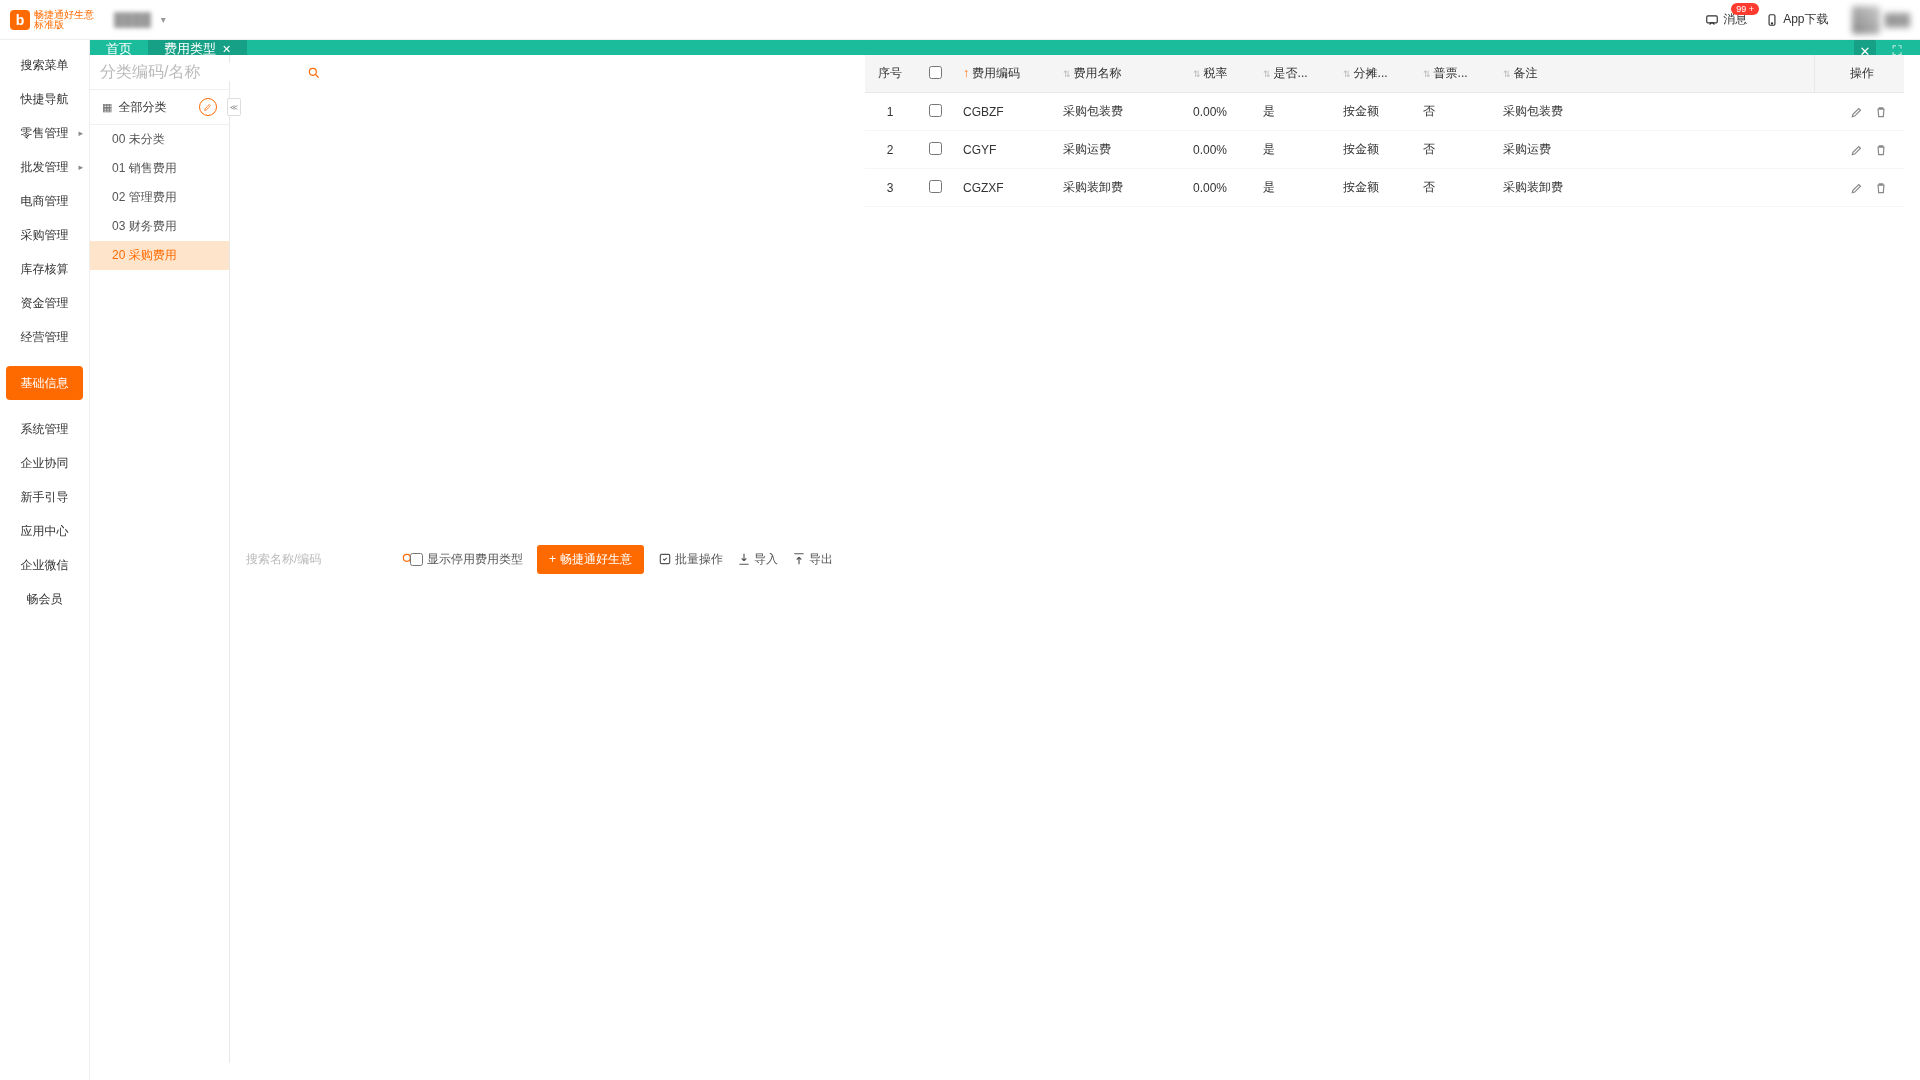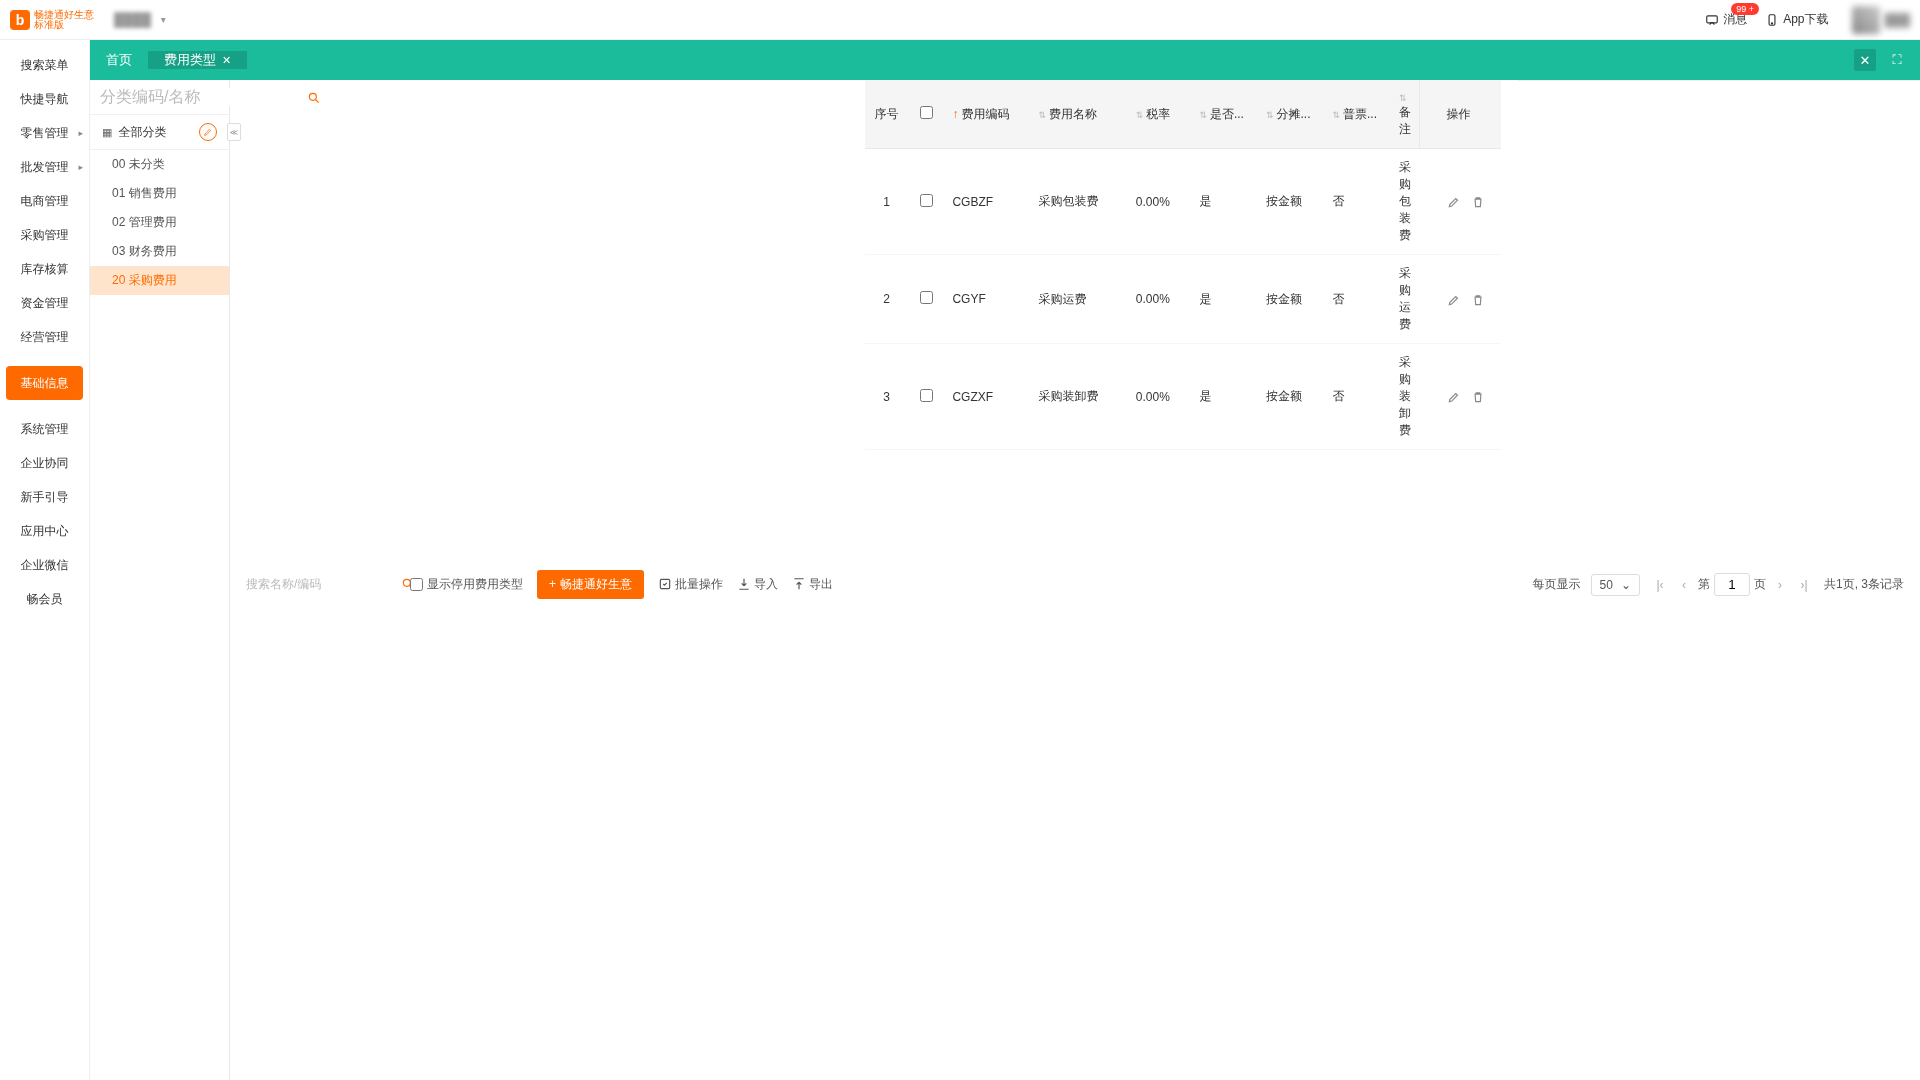--- a/index.html
+++ b/index.html
@@ -14,21 +14,21 @@
 .logo-sub { color: #ff6a00; font-size: 10px; }
 .company-select { margin-left: 20px; display: flex; align-items: center; gap: 50px; color: #999; filter: blur(2px); }
 .chevron-down { color: #999; font-size: 10px; margin-left: 10px; filter: none; }
 .header-right { margin-left: auto; display: flex; align-items: center; gap: 18px; }
 .header-item { display: flex; align-items: center; gap: 4px; color: #333; cursor: pointer; font-size: 12px; position: relative; }
 .badge { position: absolute; top: -8px; right: -12px; background: #ff3b30; color: #fff; font-size: 9px; padding: 1px 5px; border-radius: 8px; }
 .avatar { width: 28px; height: 28px; background: linear-gradient(45deg, #888, #ccc); border-radius: 3px; filter: blur(3px); margin-left: 6px; }
 .avatar-name { filter: blur(3px); color: #999; }
 
 
-.tab-bar { height: 40px; background: #1abc9c; display: flex; align-items: center; padding-left: 90px; }
+.tab-bar { height: 15px; background: #1abc9c; display: flex; align-items: flex-start; padding-left: 90px; }
 .tab { padding: 0 16px; display: flex; align-items: center; color: #fff; font-size: 13px; cursor: pointer; gap: 6px; }
 .tab.active { background: #16a085; }
 .tab-close { font-size: 11px; cursor: pointer; }
 .tab-actions { margin-left: auto; display: flex; align-items: center; gap: 10px; padding-right: 12px; }
 .tab-action-btn { width: 22px; height: 22px; display: flex; align-items: center; justify-content: center; color: #fff; cursor: pointer; border-radius: 2px; }
 .tab-action-btn.close-bg { background: #16a085; }
 
 
 .main { display: flex; height: calc(100vh - 72px); }
 .sidebar { width: 90px; background: #fff; border-right: 1px solid #eee; padding-top: 8px; position: absolute; top: 40px; left: 0; bottom: 0; z-index: 10; }
@@ -359,32 +359,15 @@
                   <span class="action-icon"><svg class="svg-icon" viewBox="0 0 24 24" fill="none" stroke="currentColor" stroke-width="2">
                       <path d="M6 7h12M9 7V5h6v2m-8 0l1 13h8l1-13"></path>
                     </svg></span>
                 </div>
               </td>
             </tr>
           </tbody>
       </table>
     </div>
 
-    <div class="pagination">
-      <span>每页显示</span>
-      <div class="page-select">
-        <span>50</span>
-        <span>⌄</span>
-      </div>
-      <div class="page-nav">
-        <span class="page-btn">|‹</span>
-        <span class="page-btn">‹</span>
-        <span>第</span>
-        <input class="page-input" value="1" style="">
-        <span>页</span>
-        <span class="page-btn">›</span>
-        <span class="page-btn">›|</span>
-      </div>
-      <span>共1页, 3条记录</span>
-    </div>
   </div>
 
 </div>
 
 </body></html>

